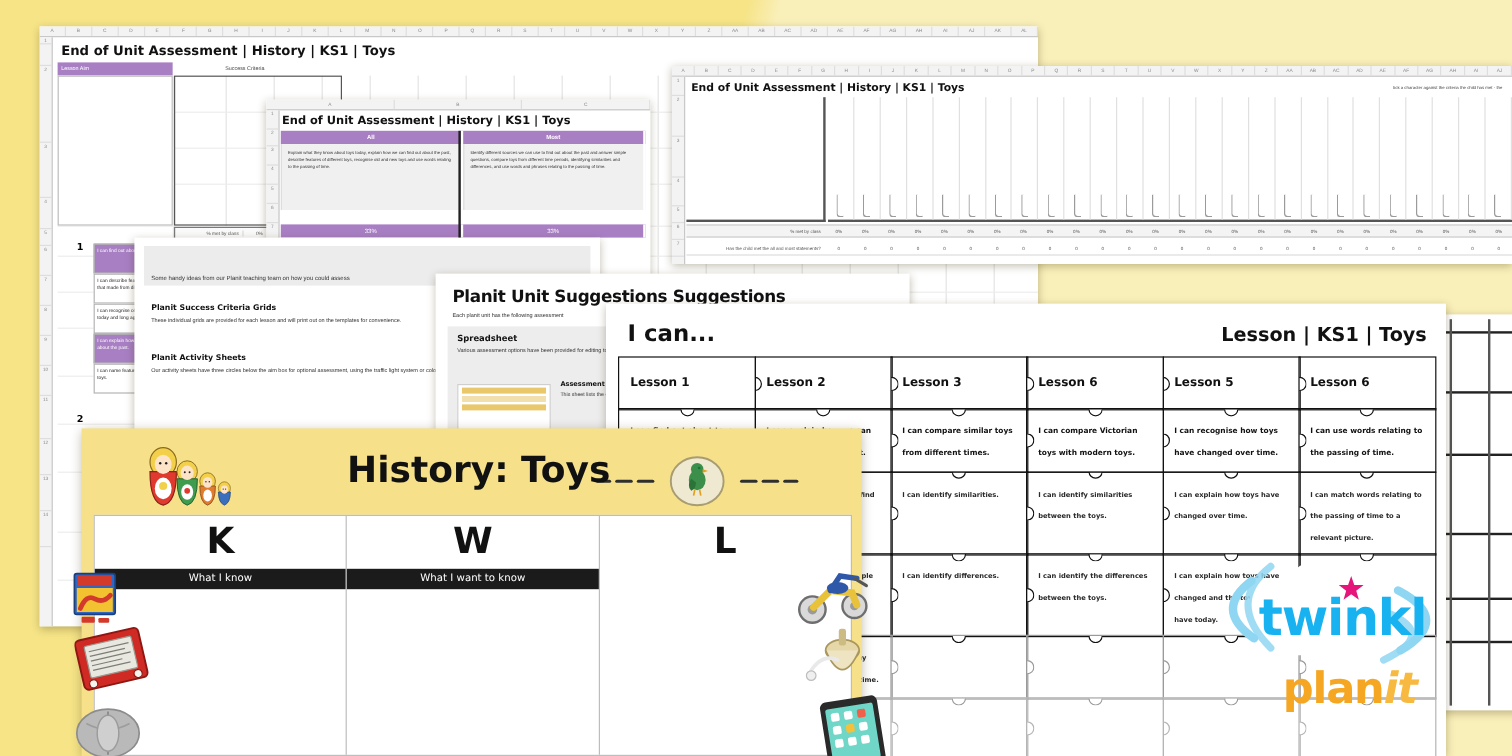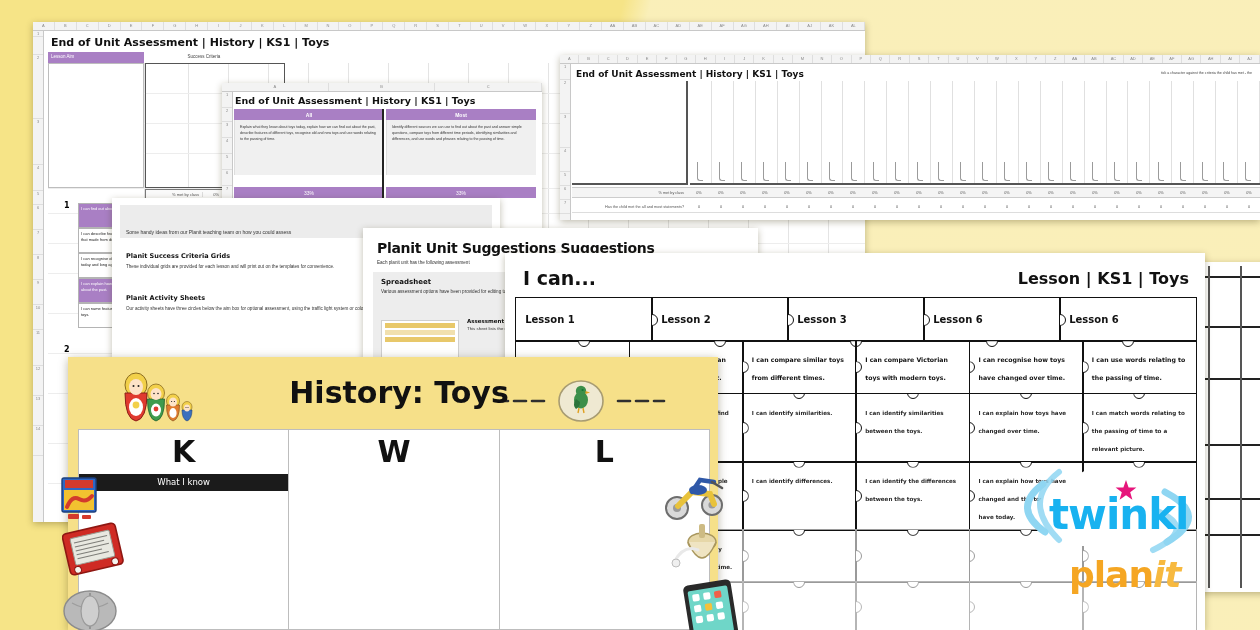--- a/index.html
+++ b/index.html
@@ -553,20 +553,25 @@
           <span class="lbl">Lesson 3</span>
           <span class="knob-r"></span>
           <span class="knob-b"></span>
         </div>
         <div class="puz-cell">
           <span class="lbl">Lesson 6</span>
           <span class="knob-r"></span>
           <span class="knob-b"></span>
         </div>
         <div class="puz-cell">
+          <span class="lbl">Lesson 5</span>
+          <span class="knob-r"></span>
+          <span class="knob-b"></span>
+        </div>
+        <div class="puz-cell">
           <span class="lbl">Lesson 6</span>
           <span class="knob-b"></span>
         </div>
       </div>
 
       <div class="puz-row r2">
         <div class="puz-cell">
           <span class="txt">I can find out about toys today.</span>
           <span class="knob-r"></span><span class="knob-b"></span>
         </div>
@@ -744,20 +749,21 @@
 
     <div class="k-title">History: Toys</div>
 
     <div class="k-table">
       <div class="k-col">
         <div class="k-letter">K</div>
         <div class="k-sub">What I know</div>
       </div>
       <div class="k-col">
         <div class="k-letter">W</div>
+        <div class="k-sub">What I want to know</div>
       </div>
       <div class="k-col">
         <div class="k-letter">L</div>
       </div>
     </div>
   </div>
 
   <svg class="toy" style="left:58px; top:474px; width:48px; height:48px;" viewBox="0 0 48 48">
     <rect x="4" y="4" width="34" height="34" rx="2" fill="#2e67c4" stroke="#1b3f7d" stroke-width="1.4"></rect>
     <rect x="6" y="16" width="30" height="20" fill="#f2c230"></rect>

